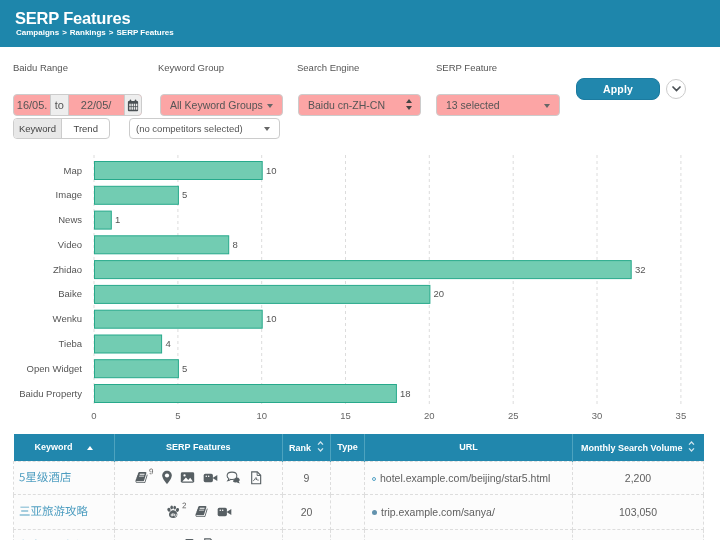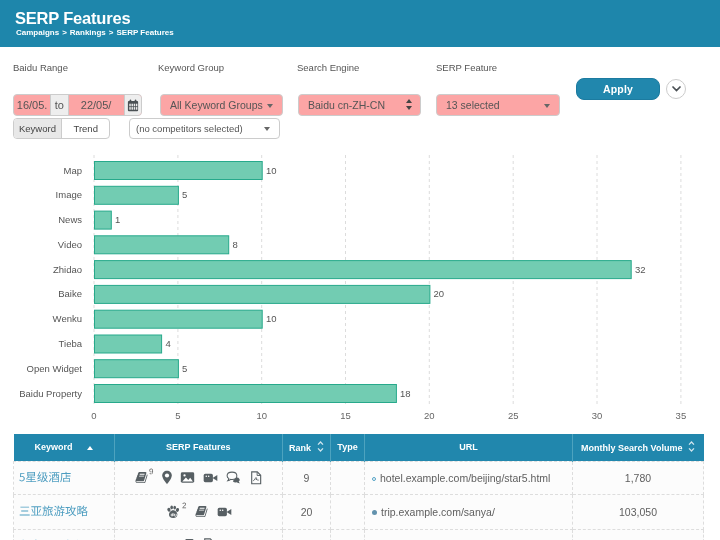--- a/index.html
+++ b/index.html
@@ -257,21 +257,21 @@
           <svg width="12" height="14" viewBox="0 0 12 15">
                 <path d="M1.4 1 h6 l3.6 3.6 v9 h-9.6 z" fill="none" stroke="#575f63" stroke-width="1.2"></path>
                 <path d="M7.2 1.2 v3.6 h3.6" fill="none" stroke="#575f63" stroke-width="1"></path>
                 <path d="M3 10.5 q1.4-0.6 2.2-2.4 q0.5-1.5 1.2-0.8 q0.6 0.7-0.3 1.6 q1.6 1 2.8 0.9" fill="none" stroke="#575f63" stroke-width="1"></path>
               </svg>
         </div>
       </td>
       <td>9</td>
       <td></td>
       <td class="url"><span class="ring"></span>hotel.example.com/beijing/star5.html</td>
-      <td>1,780</td>
+      <td>2,200</td>
     </tr>
     <tr class="r2">
       <td class="kw">
             <svg width="69.5" height="13" viewBox="0 -10.3 69.5 13" style="display:block">
               <path fill="#4d9dc0" d="M1.4 -8.5V-7.7H10.1V-8.5ZM2.2 -4.8V-3.9H9.2V-4.8ZM0.7 -0.8V0.1H10.7V-0.8Z M21.1 -6.5C20.7 -5.3 20 -3.7 19.4 -2.7L20.1 -2.4C20.7 -3.4 21.4 -4.9 22 -6.2ZM12.5 -6.2C13 -5 13.7 -3.3 14 -2.3L14.8 -2.7C14.5 -3.6 13.8 -5.3 13.2 -6.5ZM12.3 -9V-8.1H15.3V-0.6H12V0.2H22.5V-0.6H19V-8.1H22.2V-9ZM16.2 -0.6V-8.1H18.1V-0.6Z M25.2 -9.4C25.4 -8.9 25.7 -8.3 25.8 -7.8L26.6 -8.1C26.4 -8.5 26.2 -9.2 25.9 -9.7ZM29.5 -9.7C29.2 -8.3 28.5 -7 27.7 -6.1C27.9 -6 28.3 -5.8 28.4 -5.6C28.8 -6.1 29.2 -6.7 29.5 -7.3H33.9V-8.1H29.9C30.1 -8.6 30.2 -9 30.3 -9.5ZM33 -7C32 -6.5 30.3 -6.1 28.9 -5.8V-0.8C28.9 -0.2 28.6 0 28.5 0.2C28.6 0.3 28.8 0.7 28.9 0.9C29.1 0.7 29.4 0.5 31.5 -0.5C31.5 -0.7 31.4 -1 31.4 -1.3L29.7 -0.5V-5.2L30.7 -5.5C31.1 -2.7 31.9 -0.4 33.4 0.7C33.6 0.5 33.8 0.2 34.1 0C33.2 -0.6 32.5 -1.6 32.1 -3C32.7 -3.4 33.4 -3.9 33.9 -4.5L33.3 -5C32.9 -4.6 32.4 -4.1 31.9 -3.7C31.7 -4.3 31.6 -5 31.5 -5.7C32.3 -5.9 33 -6.1 33.7 -6.4ZM23.6 -7.8V-6.9H24.8V-5.2C24.8 -3.5 24.7 -1.4 23.3 0.4C23.6 0.5 23.8 0.7 24 0.9C25.3 -0.9 25.6 -2.9 25.6 -4.6H26.9C26.9 -1.5 26.7 -0.4 26.6 -0.1C26.5 0 26.4 0 26.2 0C26.1 0 25.7 0 25.3 0C25.4 0.2 25.5 0.6 25.5 0.8C25.9 0.8 26.3 0.8 26.6 0.8C26.9 0.7 27.1 0.6 27.3 0.4C27.5 0 27.6 -1.3 27.7 -5.1C27.7 -5.2 27.7 -5.5 27.7 -5.5H25.6V-6.9H28.1V-7.8Z M35.4 -8.9C36 -8.6 36.8 -8 37.2 -7.7L37.7 -8.3C37.3 -8.7 36.5 -9.2 35.9 -9.5ZM34.9 -5.8C35.6 -5.5 36.4 -5 36.8 -4.7L37.3 -5.4C36.9 -5.7 36.1 -6.1 35.4 -6.4ZM35.1 0.3 35.9 0.8C36.4 -0.3 36.9 -1.7 37.3 -2.9L36.6 -3.4C36.2 -2.1 35.6 -0.6 35.1 0.3ZM43.1 -4.4V-3.3H41.4V-2.5H43.1V-0.1C43.1 0.1 43.1 0.1 42.9 0.1C42.8 0.1 42.3 0.1 41.7 0.1C41.8 0.4 41.9 0.7 41.9 0.9C42.7 0.9 43.2 0.9 43.5 0.8C43.9 0.6 44 0.4 44 -0V-2.5H45.6V-3.3H44V-4.2C44.5 -4.6 45.1 -5.2 45.5 -5.7L45 -6.1L44.8 -6.1H42C42.2 -6.4 42.4 -6.8 42.5 -7.3H45.6V-8.1H42.8C43 -8.6 43.1 -9.1 43.2 -9.5L42.3 -9.7C42.1 -8.3 41.7 -7 41 -6.2C41.2 -6.1 41.6 -5.8 41.8 -5.7L41.9 -6V-5.3H44.1C43.8 -5 43.5 -4.7 43.1 -4.4ZM37.5 -7.8V-7H38.5C38.5 -4.2 38.3 -1.2 36.8 0.4C37 0.5 37.3 0.7 37.4 0.9C38.6 -0.4 39 -2.4 39.2 -4.5H40.4C40.3 -1.4 40.2 -0.4 40 -0.1C39.9 0 39.8 0 39.6 0C39.5 0 39.1 0 38.6 0C38.7 0.2 38.8 0.6 38.8 0.8C39.3 0.8 39.8 0.8 40 0.8C40.3 0.8 40.5 0.7 40.7 0.4C41 0 41.1 -1.2 41.2 -4.9C41.2 -5.1 41.2 -5.3 41.2 -5.3H39.3C39.3 -5.9 39.3 -6.4 39.3 -7H41.5V-7.8ZM38.5 -9.4C38.8 -8.9 39.2 -8.2 39.4 -7.8L40.3 -8.2C40.1 -8.6 39.6 -9.2 39.3 -9.7Z M46.4 -2 46.6 -1.2C47.8 -1.5 49.5 -2 51.1 -2.4L51 -3.2L49.1 -2.7V-7.4H50.9V-8.2H46.5V-7.4H48.2V-2.5ZM52.3 -9.7C51.8 -7.7 51 -5.8 49.9 -4.6C50.2 -4.5 50.5 -4.2 50.7 -4.1C51 -4.5 51.3 -5 51.6 -5.6C52 -4.2 52.5 -3 53.1 -2C52.2 -1.1 51.1 -0.4 49.5 0.1C49.7 0.3 49.9 0.7 50 0.9C51.5 0.4 52.7 -0.3 53.6 -1.3C54.4 -0.3 55.3 0.4 56.5 0.9C56.7 0.7 56.9 0.3 57.2 0.2C55.9 -0.3 55 -1 54.2 -2C55.1 -3.2 55.7 -4.7 56.1 -6.7H57V-7.5H52.5C52.7 -8.2 52.9 -8.8 53.1 -9.5ZM55.1 -6.7C54.8 -5.1 54.4 -3.8 53.7 -2.8C53 -3.9 52.5 -5.2 52.2 -6.7Z M64.5 -9.7C64 -8.5 63.2 -7.3 62.2 -6.5V-9H58.4V-0.4H59.1V-1.5H62.2V-3.2C62.3 -3.1 62.4 -2.9 62.5 -2.8L63 -3V0.9H63.9V0.5H67.1V0.8H67.9V-3.1L68.3 -2.9C68.4 -3.1 68.6 -3.5 68.8 -3.6C67.8 -4 66.9 -4.6 66.1 -5.3C66.9 -6.1 67.6 -7.1 68 -8.2L67.5 -8.5L67.3 -8.4H64.8C65 -8.8 65.2 -9.1 65.3 -9.5ZM59.1 -8.2H60V-5.7H59.1ZM59.1 -2.2V-5H60V-2.2ZM61.5 -5V-2.2H60.6V-5ZM61.5 -5.7H60.6V-8.2H61.5ZM62.2 -3.5V-6.2C62.4 -6 62.5 -5.9 62.6 -5.8C63 -6.1 63.4 -6.5 63.8 -6.9C64.1 -6.4 64.5 -5.8 65 -5.3C64.1 -4.5 63.1 -3.9 62.2 -3.5ZM63.9 -0.3V-2.5H67.1V-0.3ZM66.9 -7.7C66.6 -7 66.1 -6.4 65.5 -5.8C65 -6.4 64.5 -7 64.2 -7.5L64.4 -7.7ZM63.5 -3.3C64.2 -3.7 64.9 -4.2 65.5 -4.7C66.1 -4.2 66.8 -3.7 67.5 -3.3Z"></path>
             </svg>
           </td>
       <td>
         <div class="icons">
           <svg width="16" height="16" viewBox="0 0 18 17">

